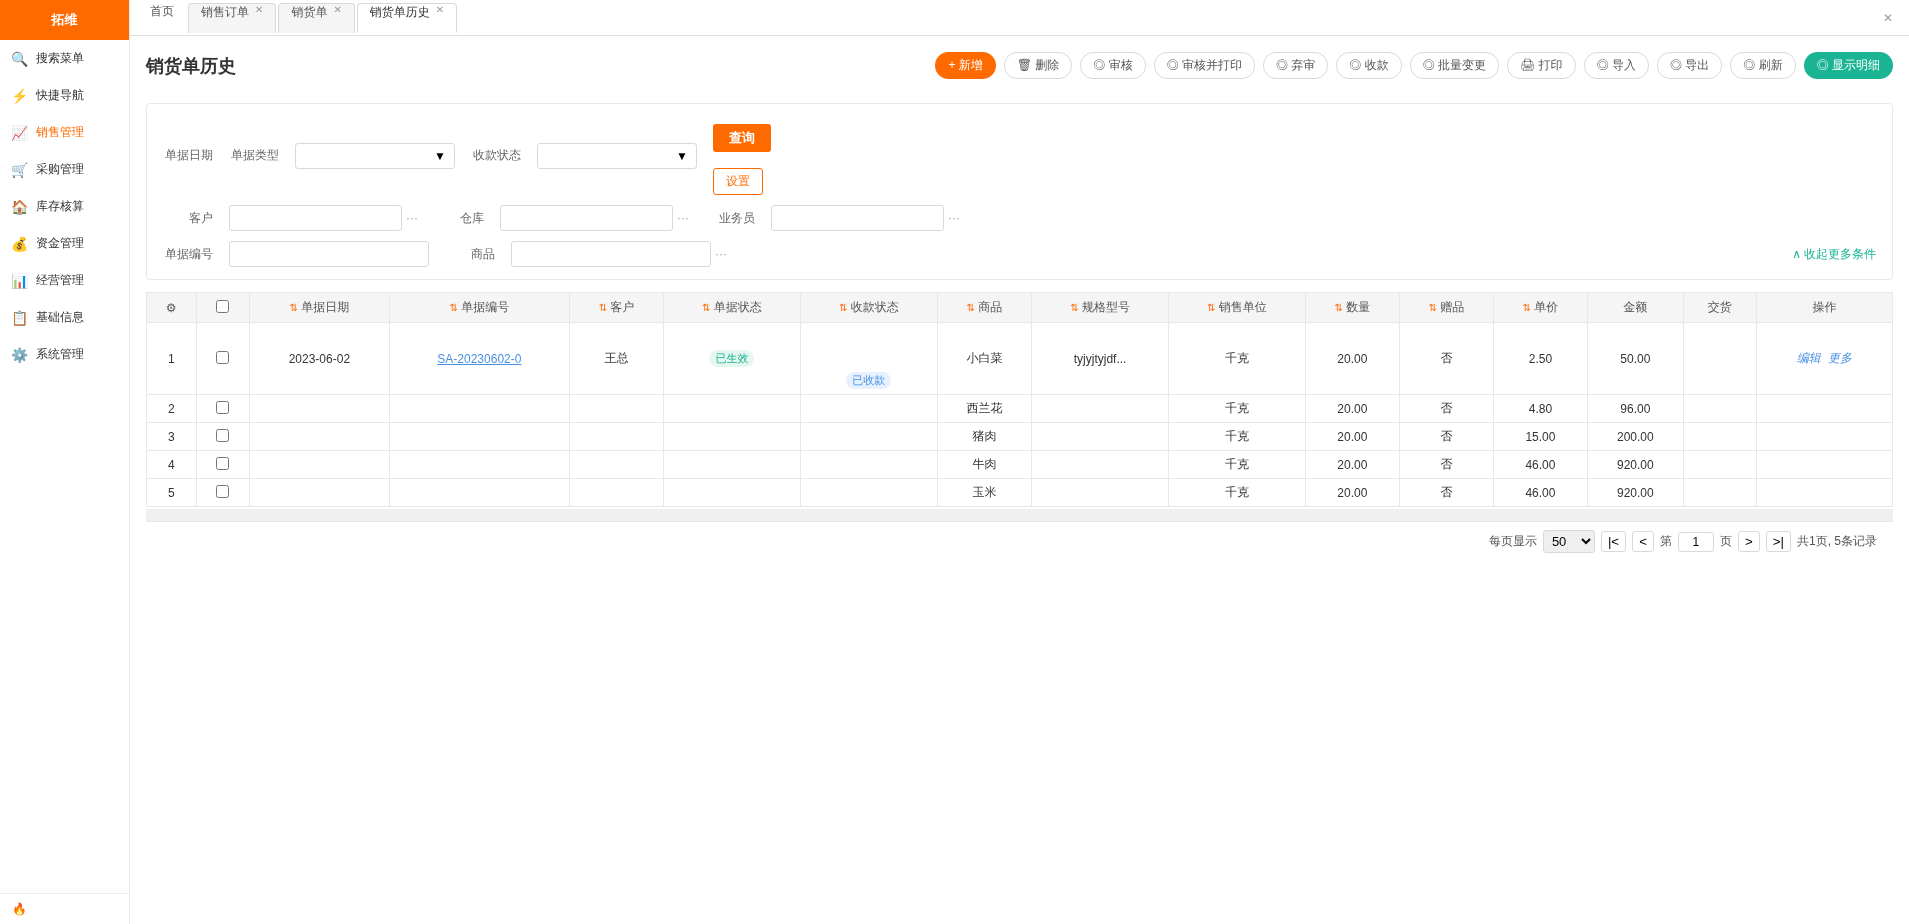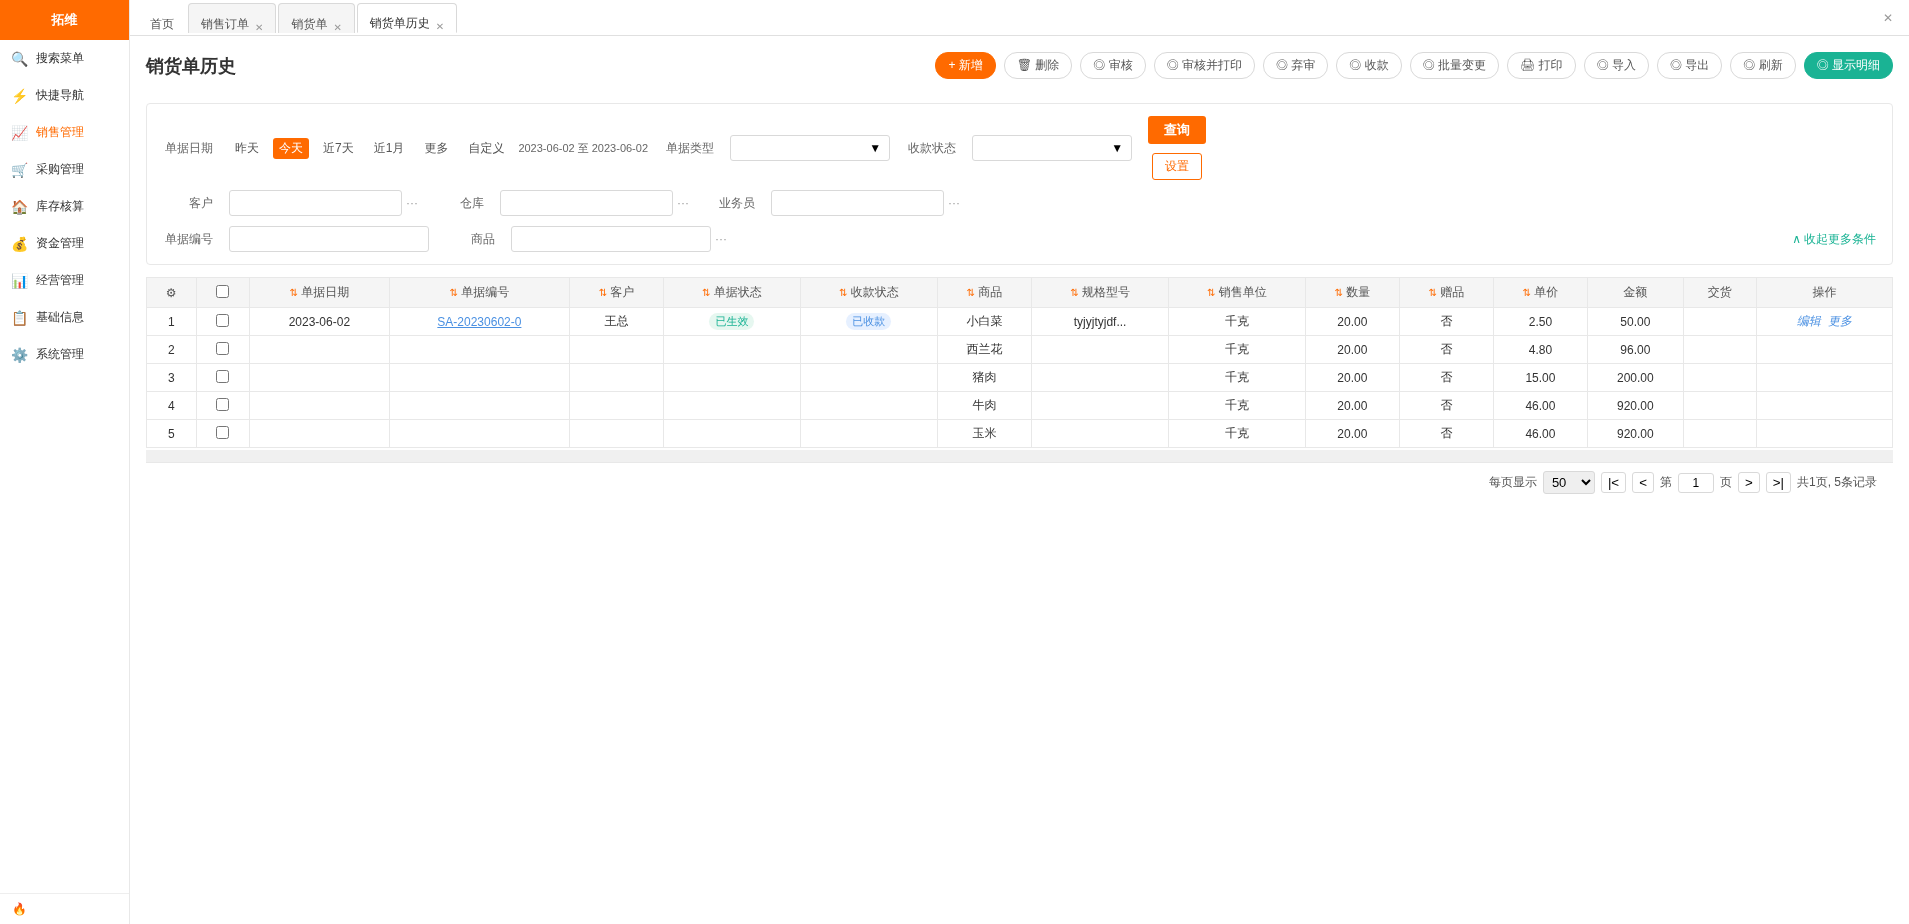--- a/index.html
+++ b/index.html
@@ -12,21 +12,21 @@
     .sidebar-item.active { color: #ff6a00; }
     .sidebar-icon { width: 16px; height: 16px; display: inline-flex; align-items: center; justify-content: center; font-size: 14px; }
     .sidebar-bottom { margin-top: auto; border-top: 1px solid #eee; }
     .sidebar-bottom .sidebar-item { padding: 8px 12px; }
 
     
     .main { flex: 1; display: flex; flex-direction: column; overflow: hidden; }
 
     
     .tabs-bar { background: #fff; border-bottom: 1px solid #e0e0e0; display: flex; align-items: center; height: 36px; padding: 0 8px; gap: 2px; }
-    .tab { display: flex; align-items: flex-end; padding: 0 12px; height: 30px; border: 1px solid #d9d9d9; border-bottom: none; border-radius: 4px 4px 0 0; font-size: 12px; color: #555; cursor: pointer; gap: 6px; background: #f5f5f5; }
+    .tab { display: flex; align-items: flex-start; padding: 0 12px; height: 30px; border: 1px solid #d9d9d9; border-bottom: none; border-radius: 4px 4px 0 0; font-size: 12px; color: #555; cursor: pointer; gap: 6px; background: #f5f5f5; }
     .tab.active { background: #fff; color: #333; border-color: #d9d9d9; border-bottom: 1px solid #fff; }
     .tab .close-btn { color: #999; font-size: 10px; }
     .tab-home { border: none; background: transparent; }
 
     
     .content { flex: 1; background: #fff; overflow: auto; padding: 16px; }
 
     
     .page-title { font-size: 18px; font-weight: bold; color: #333; margin-bottom: 12px; }
 
@@ -52,38 +52,38 @@
     .filter-divider { flex: 1; }
     .dots-btn { color: #999; cursor: pointer; }
 
     
     .data-table { width: 100%; border-collapse: collapse; font-size: 12px; }
     .data-table th { background: #f5f5f5; border: 1px solid #e8e8e8; padding: 6px 8px; text-align: center; color: #555; font-weight: normal; white-space: nowrap; }
     .data-table td { border: 1px solid #e8e8e8; padding: 5px 8px; text-align: center; color: #333; }
     .data-table .sort-icon { color: #ff6a00; font-size: 10px; }
     .status-badge { display: inline-block; padding: 1px 6px; border-radius: 10px; font-size: 11px; }
     .status-active { background: #e6f7f0; color: #1ab394; }
-    .status-paid { background: #e6f0ff; color: #4a90e2; }
+    .status-paid { background: #e6f0ff; color: #4a90e2; margin-top: 44px; }
     .action-btn { color: #4a90e2; cursor: pointer; font-size: 12px; padding: 0 2px; font-style: italic; }
 
     
     .table-footer { background: #fffbf0; border: 1px solid #e8e8e8; display: flex; align-items: center; padding: 6px 8px; font-size: 12px; }
     .table-footer .label { color: #666; min-width: 60px; }
     .table-footer .value { font-weight: bold; color: #333; }
 
     
     .pagination { display: flex; align-items: center; justify-content: flex-end; padding: 8px 16px; gap: 6px; font-size: 12px; color: #555; background: #fff; border-top: 1px solid #e8e8e8; }
     .pagination select { border: 1px solid #d9d9d9; border-radius: 3px; padding: 2px 4px; font-size: 13px; }
     .pagination .page-btn { padding: 2px 6px; border: 1px solid #d9d9d9; border-radius: 3px; cursor: pointer; background: #fff; }
     .pagination .page-input { width: 36px; border: 1px solid #d9d9d9; border-radius: 3px; padding: 2px 4px; text-align: center; font-size: 12px; }
 
     .query-btn { background: #ff6a00; color: #fff; border: none; border-radius: 3px; padding: 5px 16px; cursor: pointer; font-size: 13px; font-weight: bold; }
     .setup-btn { background: #fff; color: #ff6a00; border: 1px solid #ff6a00; border-radius: 3px; padding: 4px 12px; cursor: pointer; font-size: 12px; margin-top: 4px; }
 
-    .filter-action-col { display: flex; flex-direction: column; align-items: center; gap: 5px; }
+    .filter-action-col { display: flex; flex-direction: column; align-items: flex-start; gap: 12px; margin-top: 8px; }
   </style>
 </head>
 <body>
 
 <div class="sidebar">
   <div class="sidebar-logo">拓维</div>
 
   <div class="sidebar-item">
     <span class="sidebar-icon">🔍</span>
     <span>搜索菜单</span>
@@ -167,29 +167,20 @@
         <button class="toolbar-btn">◎ 导出</button>
         <button class="toolbar-btn">◎ 刷新</button>
         <button class="toolbar-btn teal">◎ 显示明细</button>
       </div>
     </div>
 
     <div class="filter-panel">
 
       <div class="filter-row">
         <span class="filter-label">单据日期</span>
-        <div class="filter-group">
-          <span class="date-quick-btn">昨天</span>
-          <span class="date-quick-btn active">今天</span>
-          <span class="date-quick-btn">近7天</span>
-          <span class="date-quick-btn">近1月</span>
-          <span class="date-quick-btn">更多</span>
-          <span class="date-quick-btn">自定义</span>
-          <span class="date-range">2023-06-02 至 2023-06-02</span>
-        </div>
 
         <span class="filter-label">单据类型</span>
         <div class="filter-select" style="min-width:160px;">
           <span></span>
           <span>▼</span>
         </div>
 
         <span class="filter-label">收款状态</span>
         <div class="filter-select" style="min-width:160px;">
           <span></span>

